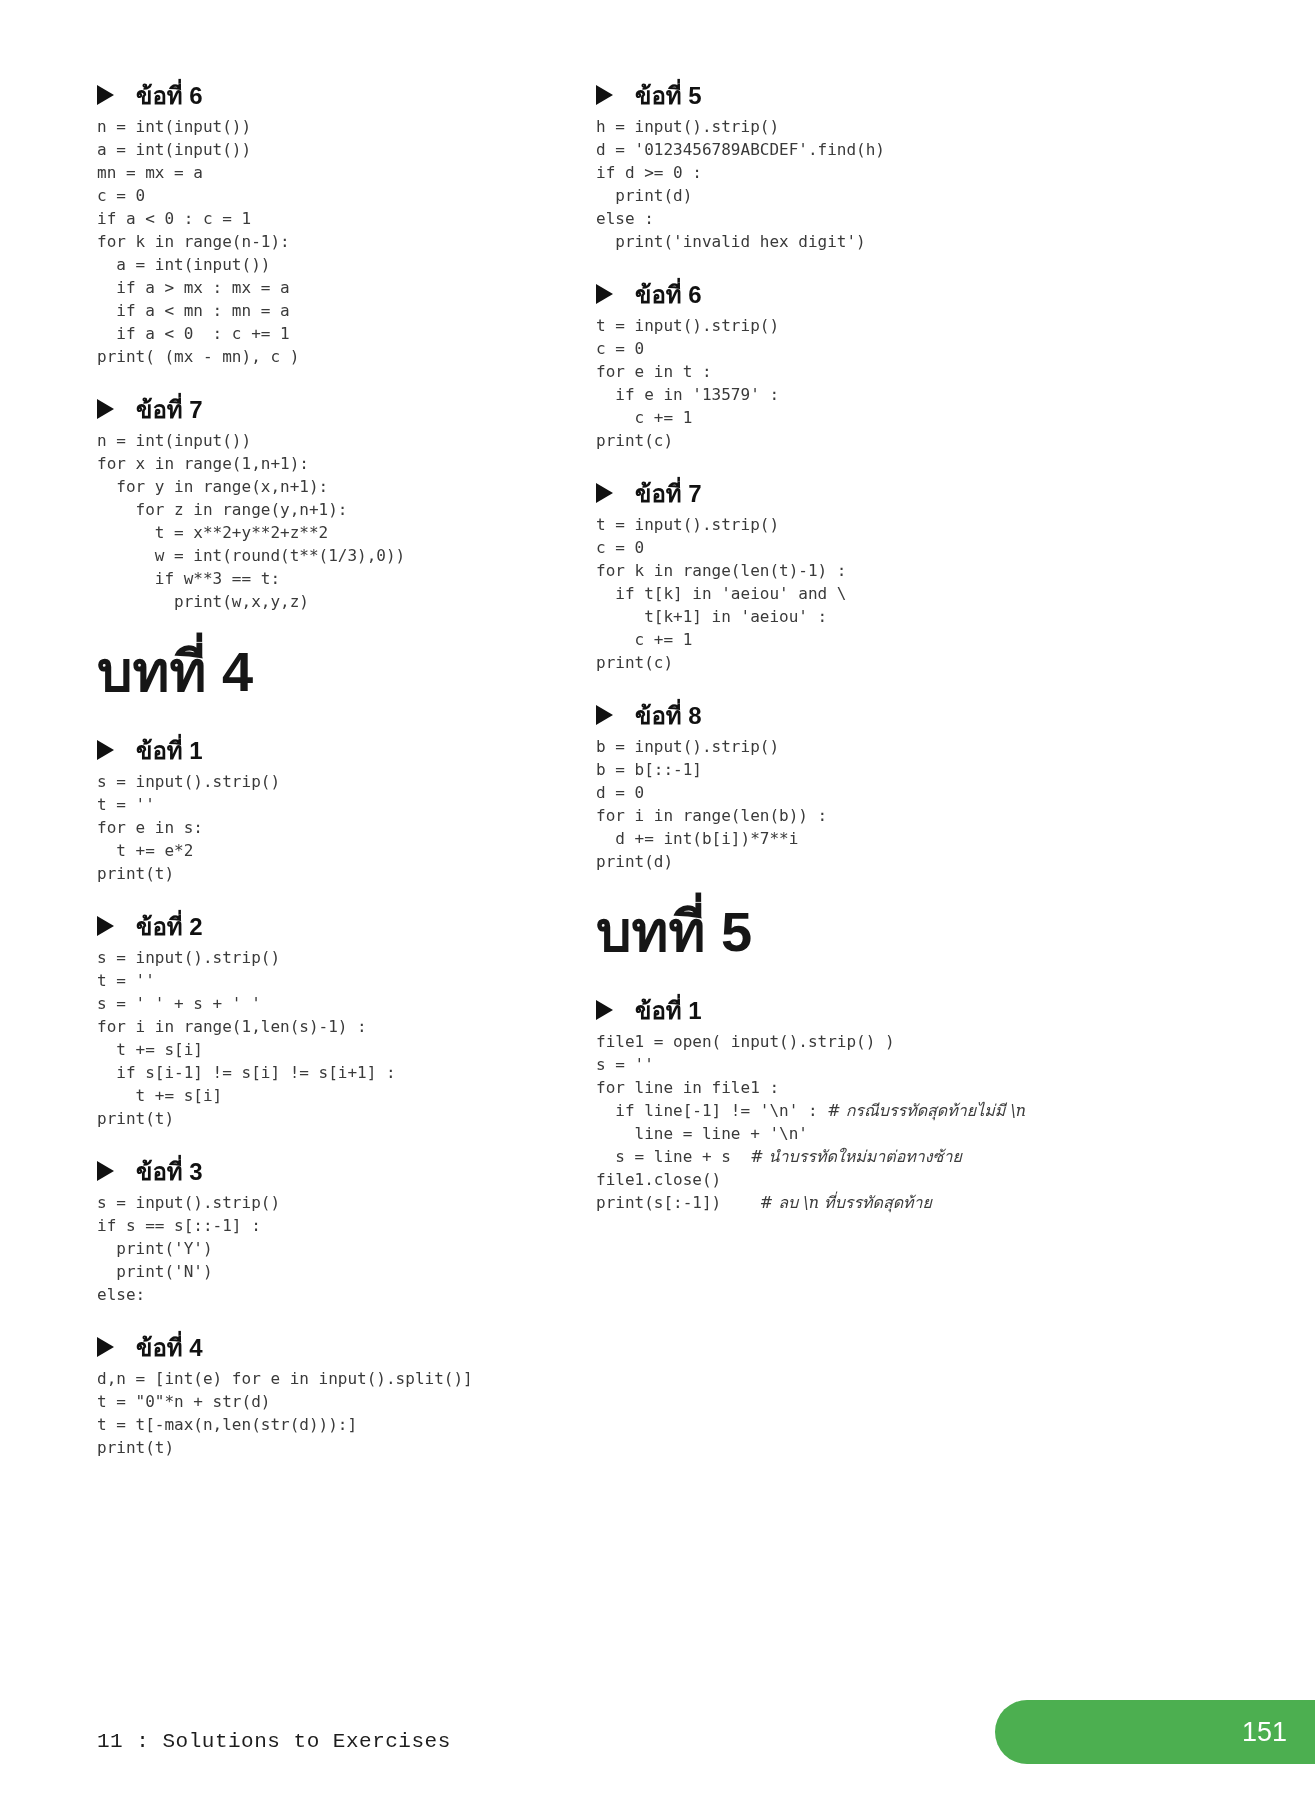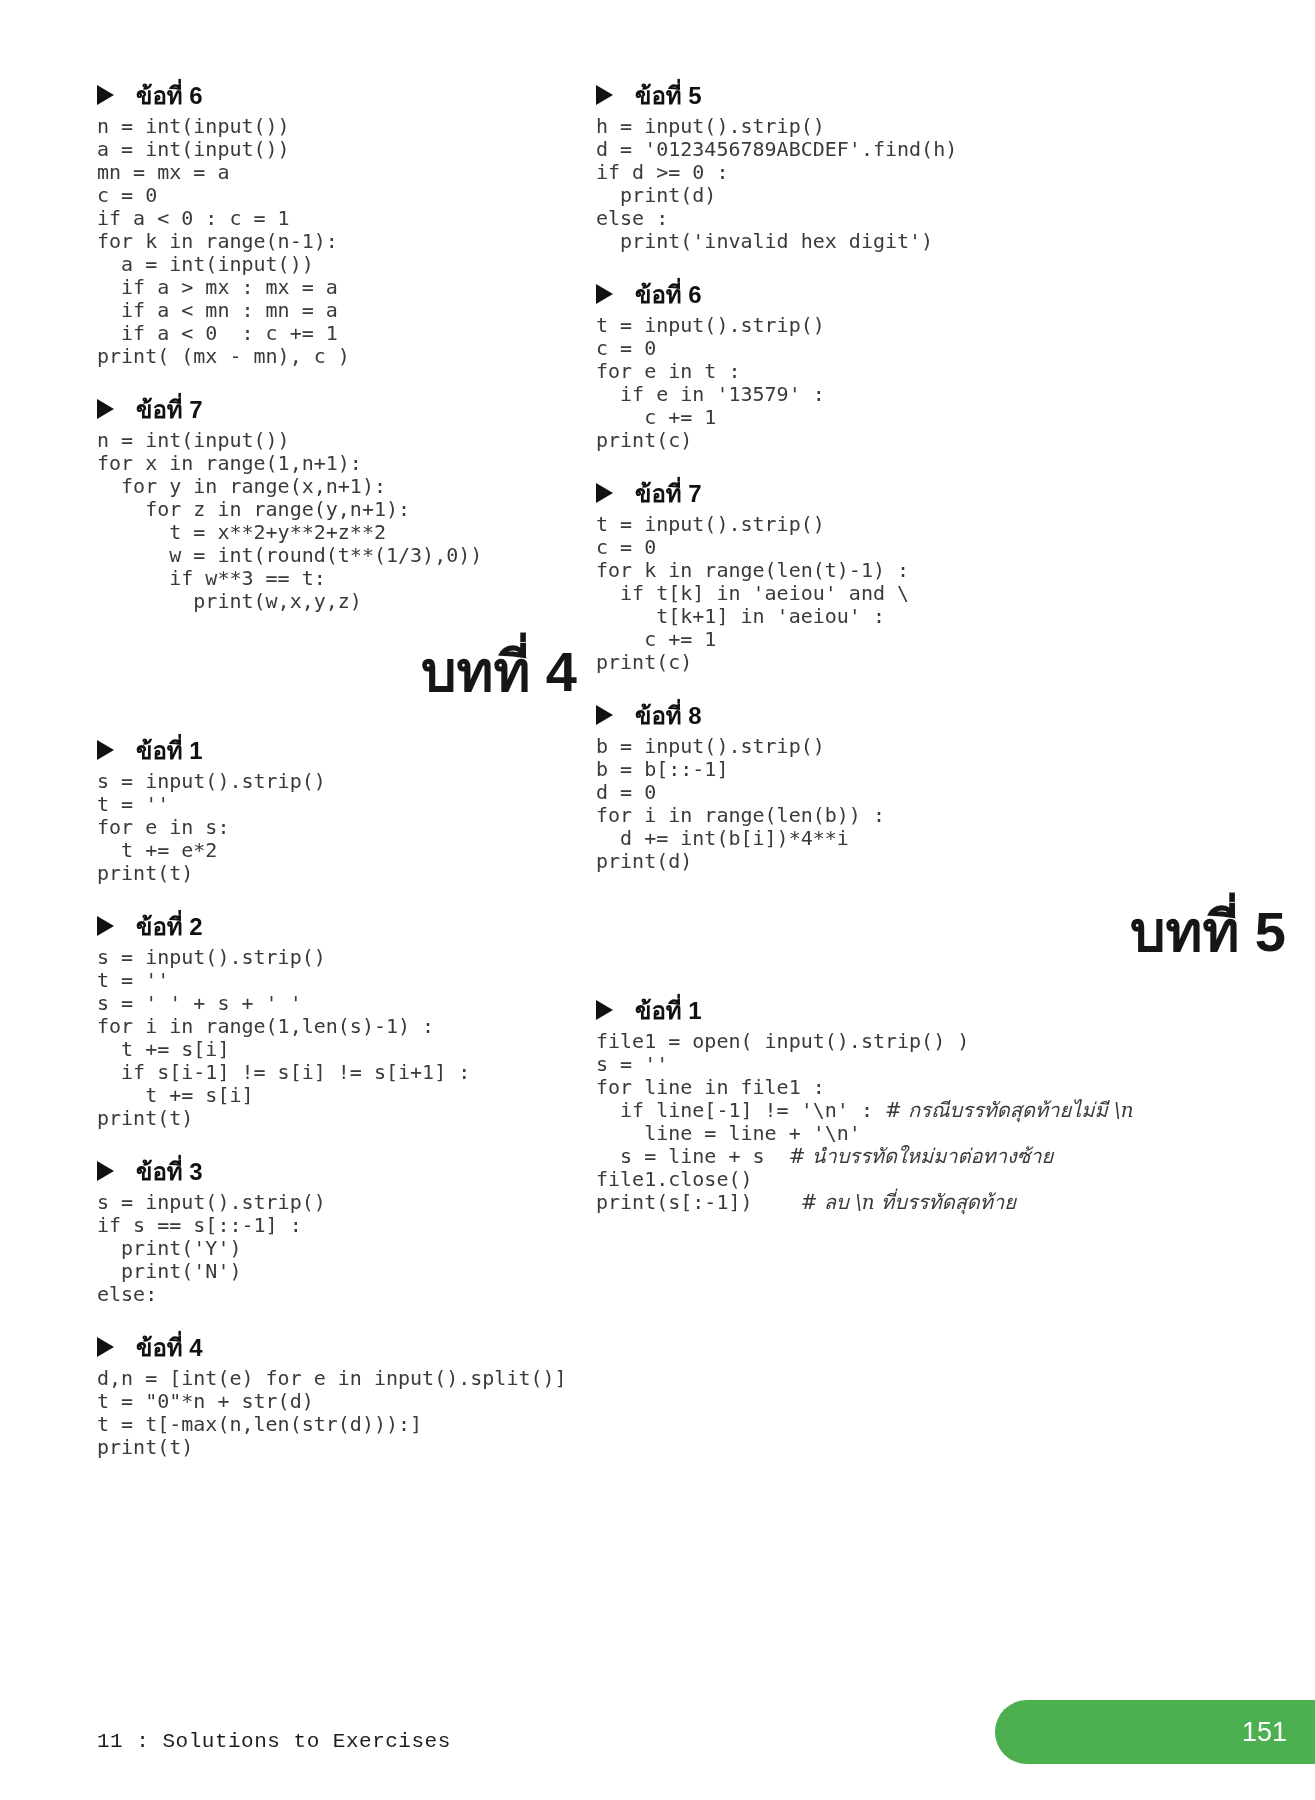--- a/index.html
+++ b/index.html
@@ -27,34 +27,33 @@
     border-bottom:10px solid transparent;
   }
   .plabel{
     font-size:24px;font-weight:600;color:#111;
     font-family:"Liberation Sans", sans-serif;
     white-space:nowrap;
   }
   pre.code{
     margin:0;padding:0;
     font-family:"DejaVu Sans Mono","Liberation Mono",monospace;
-    font-size:20px;line-height:23px;color:#3a3a3a;
+    font-size:16px;line-height:23px;color:#3a3a3a;
     white-space:pre;
   }
   .line{white-space:pre;}
   .cmt{
     font-style:italic;
     font-family:"DejaVu Serif","Liberation Serif",serif;
     color:#3a3a3a;
   }
   .chapter{
     margin:18px 0 26px 0;
     font-size:56px;line-height:70px;font-weight:bold;color:#161616;
     font-family:"Liberation Sans", sans-serif;
-    text-align:right;
   }
   .footer-left{
     position:absolute;left:97px;top:1730px;
     font-size:21px;color:#1d1d1d;letter-spacing:0.5px;
     font-family:Liberation Mono, monospace;
   }
   .page-badge{
     position:absolute;right:0;top:1700px;
     width:320px;height:64px;
     border-radius:32px 0 0 32px;
@@ -133,21 +132,21 @@
           <span class="tri"></span>
           <span class="plabel">ข้อที่ 7</span>
         </div>
         <pre class="code"><div class="line">t = input().strip()</div><div class="line">c = 0</div><div class="line">for k in range(len(t)-1) :</div><div class="line">  if t[k] in 'aeiou' and \</div><div class="line">     t[k+1] in 'aeiou' :</div><div class="line">    c += 1</div><div class="line">print(c)</div></pre>
       </section>
       <section class="problem">
         <div class="phead">
           <span class="tri"></span>
           <span class="plabel">ข้อที่ 8</span>
         </div>
-        <pre class="code"><div class="line">b = input().strip()</div><div class="line">b = b[::-1]</div><div class="line">d = 0</div><div class="line">for i in range(len(b)) :</div><div class="line">  d += int(b[i])*4**i</div><div class="line">print(d)</div></pre>
+        <pre class="code"><div class="line">b = input().strip()</div><div class="line">b = b[::-1]</div><div class="line">d = 0</div><div class="line">for i in range(len(b)) :</div><div class="line">  d += int(b[i])*7**i</div><div class="line">print(d)</div></pre>
       </section>
       <div class="chapter">บทที่ 5</div>
       <section class="problem">
         <div class="phead">
           <span class="tri"></span>
           <span class="plabel">ข้อที่ 1</span>
         </div>
         <pre class="code"><div class="line">file1 = open( input().strip() )</div><div class="line">s = ''</div><div class="line">for line in file1 :</div><div class="line"><span>  if line[-1] != '\n' : </span><span class="cmt"># กรณีบรรทัดสุดท้ายไม่มี \n</span></div><div class="line">    line = line + '\n'</div><div class="line"><span>  s = line + s  </span><span class="cmt"># นำบรรทัดใหม่มาต่อทางซ้าย</span></div><div class="line">file1.close()</div><div class="line"><span>print(s[:-1])    </span><span class="cmt"># ลบ \n ที่บรรทัดสุดท้าย</span></div></pre>
       </section>
     </div>

